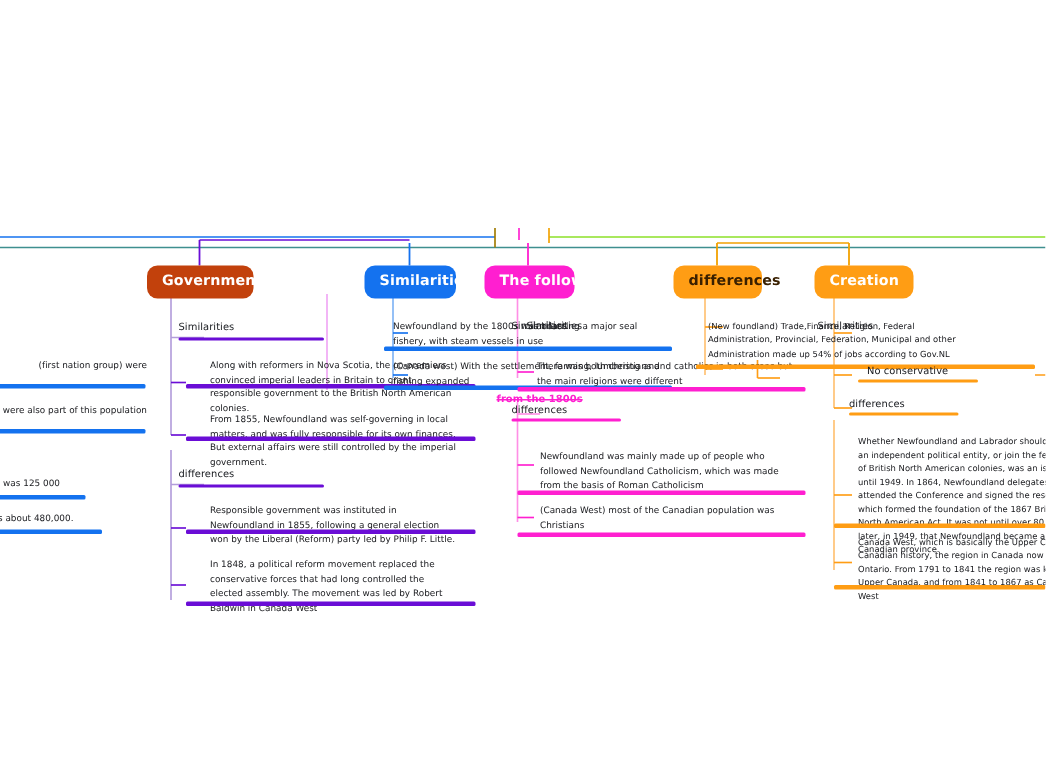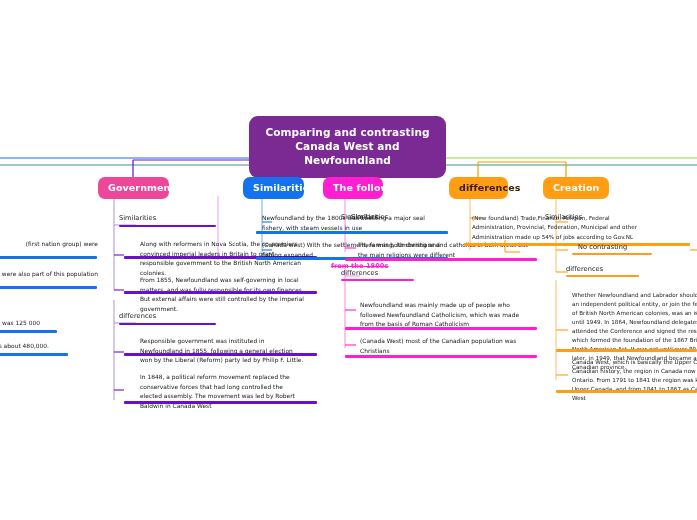--- a/index.html
+++ b/index.html
@@ -56,21 +56,21 @@
     position: absolute;
     border-radius: 7px;
     font-size: 9.5px;
     font-weight: bold;
     text-align: center;
     padding: 5px 10px 6px 10px;
     box-sizing: border-box;
     white-space: nowrap;
     letter-spacing: 0.1px;
   }
-  .topic-government  { left: 98px;  top: 177px; background:#ec4899; color:#ffffff; width:71px; }
+  .topic-government  { left: 98px;  top: 177px; background:#c2410c; color:#ffffff; width:71px; }
   .topic-similarities{ left: 243px; top: 177px; background:#1472ef; color:#ffffff; width:61px; }
   .topic-religion    { left: 323px; top: 177px; background:#ff1fd0; color:#ffffff; width:60px; }
   .topic-differences { left: 449px; top: 177px; background:#ff9d14; color:#3a2000; width:59px; }
   .topic-creation    { left: 543px; top: 177px; background:#ff9d14; color:#ffffff; width:66px; }
 
   
   .caption {
     position: absolute;
     font-size: 6.6px;
     font-weight: normal;
@@ -156,24 +156,20 @@
     <path d="M556,222 L568,222" stroke="#ff9d14" stroke-width="1.1" fill="none"></path>
     <path d="M556,250 L568,250" stroke="#ff9d14" stroke-width="1.1" fill="none"></path>
     <path d="M556,272 L568,272" stroke="#ff9d14" stroke-width="1.1" fill="none"></path>
     <path d="M556,280 L556,380" stroke="#ffc071" stroke-width="1.1" fill="none"></path>
     <path d="M556,330 L568,330" stroke="#ff9d14" stroke-width="1.1" fill="none"></path>
     <path d="M556,375 L568,375" stroke="#ff9d14" stroke-width="1.1" fill="none"></path>
 
     <path d="M690,250 L697,250" stroke="#ff9d14" stroke-width="1.1" fill="none"></path>
   </svg>
 
-  <div class="root-node">
-    <span class="l1">Comparing and contrasting</span>
-    <span class="l2">Canada West and Newfoundland</span>
-  </div>
 
   <div class="topic topic-government">
     <span>Government</span>
   </div>
   <div class="topic topic-similarities">
     <span>Similarities</span>
   </div>
   <div class="topic topic-religion">
     <span>The followed</span>
   </div>
@@ -224,21 +220,21 @@
 
   <div class="leaf" style="left:360px; top:337px; width:172px;">(Canada West) most of the Canadian population was Christians</div>
   <div class="bar" style="left:345px; top:355px; width:192px; background:#ff1fd0;"></div>
 
   <div class="caption" style="left:545px; top:213px;">Similarities</div>
 
   <div class="leaf small" style="left:472px; top:214px; width:170px;">(New foundland) Trade,Finance, Religion, Federal Administration, Provincial, Federation, Municipal and other</div>
   <div class="leaf small" style="left:472px; top:233px; width:170px;">Administration made up 54% of jobs according to Gov.NL</div>
   <div class="bar" style="left:464px; top:243px; width:226px; background:#ff9d14;"></div>
 
-  <div class="caption" style="left:578px; top:243px;">No contrasting</div>
+  <div class="caption" style="left:578px; top:243px;">No conservative</div>
   <div class="bar thin" style="left:572px; top:253px; width:80px; background:#ff9d14;"></div>
 
   <div class="caption" style="left:566px; top:265px;">differences</div>
   <div class="bar thin" style="left:566px; top:275px; width:73px; background:#ff9d14;"></div>
 
   <div class="leaf small" style="left:572px; top:291px; width:150px;">Whether Newfoundland and Labrador should remain an independent political entity, or join the federation of British North American colonies, was an issue until 1949. In 1864, Newfoundland delegates attended the Conference and signed the resolutions which formed the foundation of the 1867 British North American Act. It was not until over 80 years later, in 1949, that Newfoundland became a Canadian province.</div>
   <div class="bar" style="left:556px; top:349px; width:141px; background:#ff9d14;"></div>
 
   <div class="leaf small" style="left:572px; top:358px; width:150px;">Canada West, which is basically the Upper Canada in Canadian history, the region in Canada now called Ontario. From 1791 to 1841 the region was known as Upper Canada, and from 1841 to 1867 as Canada West</div>
   <div class="bar" style="left:556px; top:390px; width:141px; background:#ff9d14;"></div>

